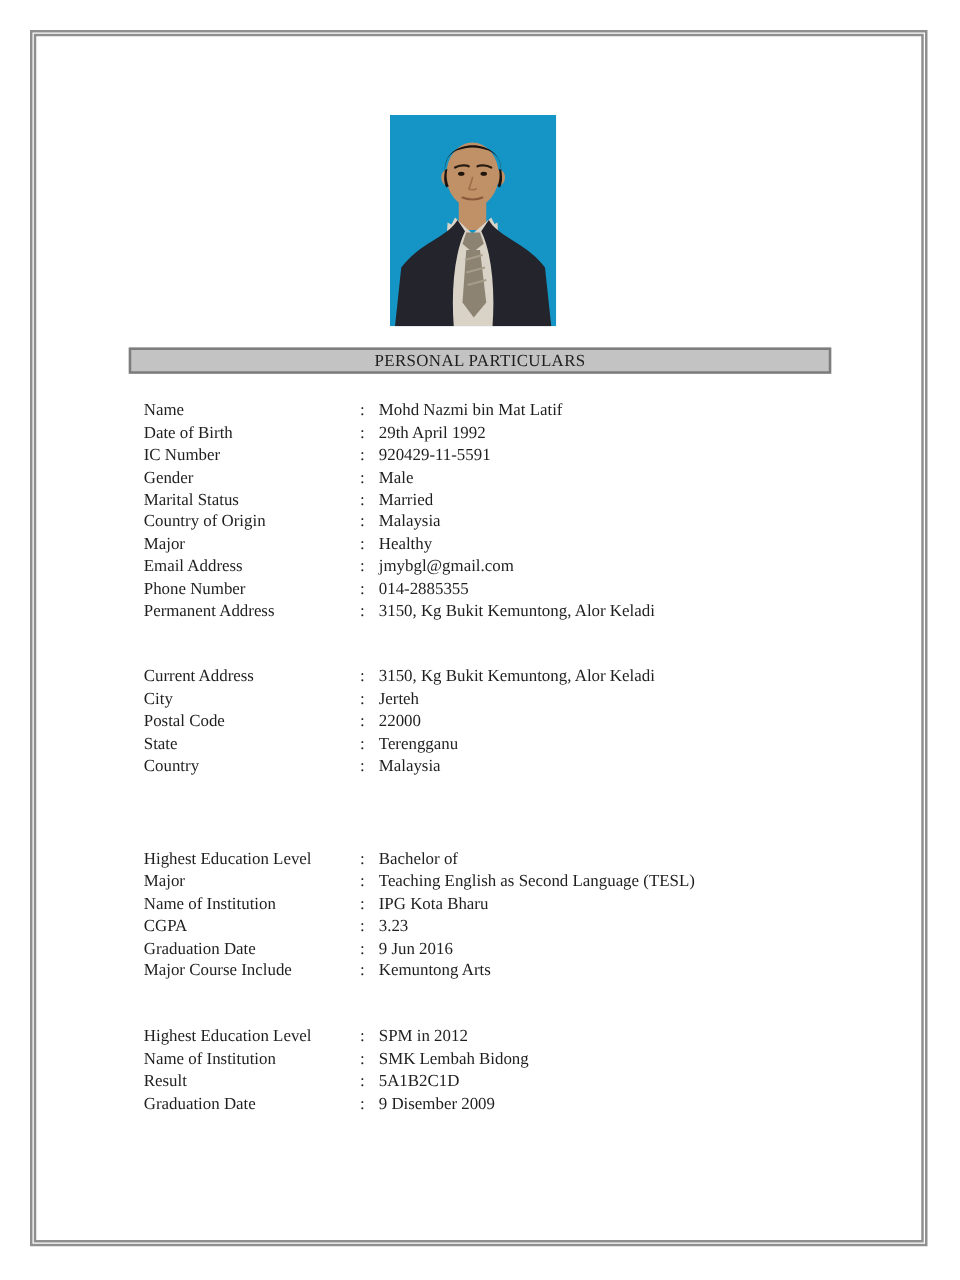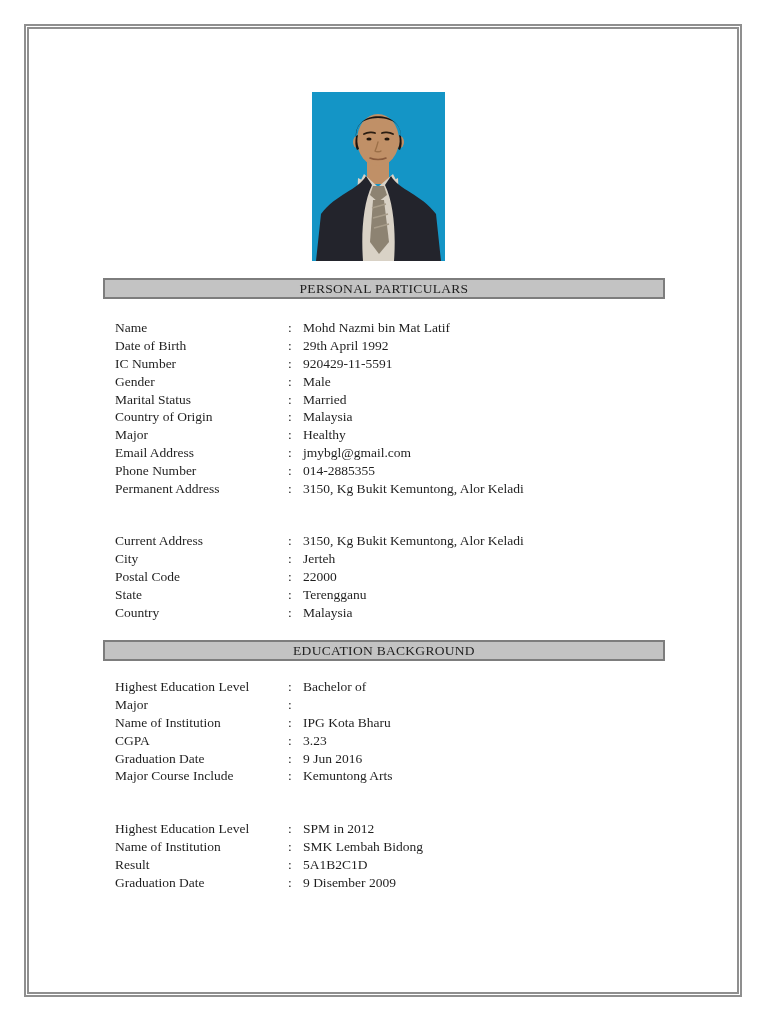--- a/index.html
+++ b/index.html
@@ -201,33 +201,31 @@
         <span class="sep">:</span>
         <span class="val">Terengganu</span>
       </div>
       <div class="row">
         <span class="lbl">Country</span>
         <span class="sep">:</span>
         <span class="val">Malaysia</span>
       </div>
     </div>
 
-  <div class="bar" id="bar-education">
-    <span>EDUCATION BACKGROUND</span>
-  </div>
 
   <div class="rows" id="edu-group-1">
       <div class="row">
         <span class="lbl">Highest Education Level</span>
         <span class="sep">:</span>
         <span class="val">Bachelor of</span>
       </div>
       <div class="row">
         <span class="lbl">Major</span>
         <span class="sep">:</span>
+        <span class="val">Teaching English as Second Language (TESL)</span>
       </div>
       <div class="row">
         <span class="lbl">Name of Institution</span>
         <span class="sep">:</span>
         <span class="val">IPG Kota Bharu</span>
       </div>
       <div class="row">
         <span class="lbl">CGPA</span>
         <span class="sep">:</span>
         <span class="val">3.23</span>

